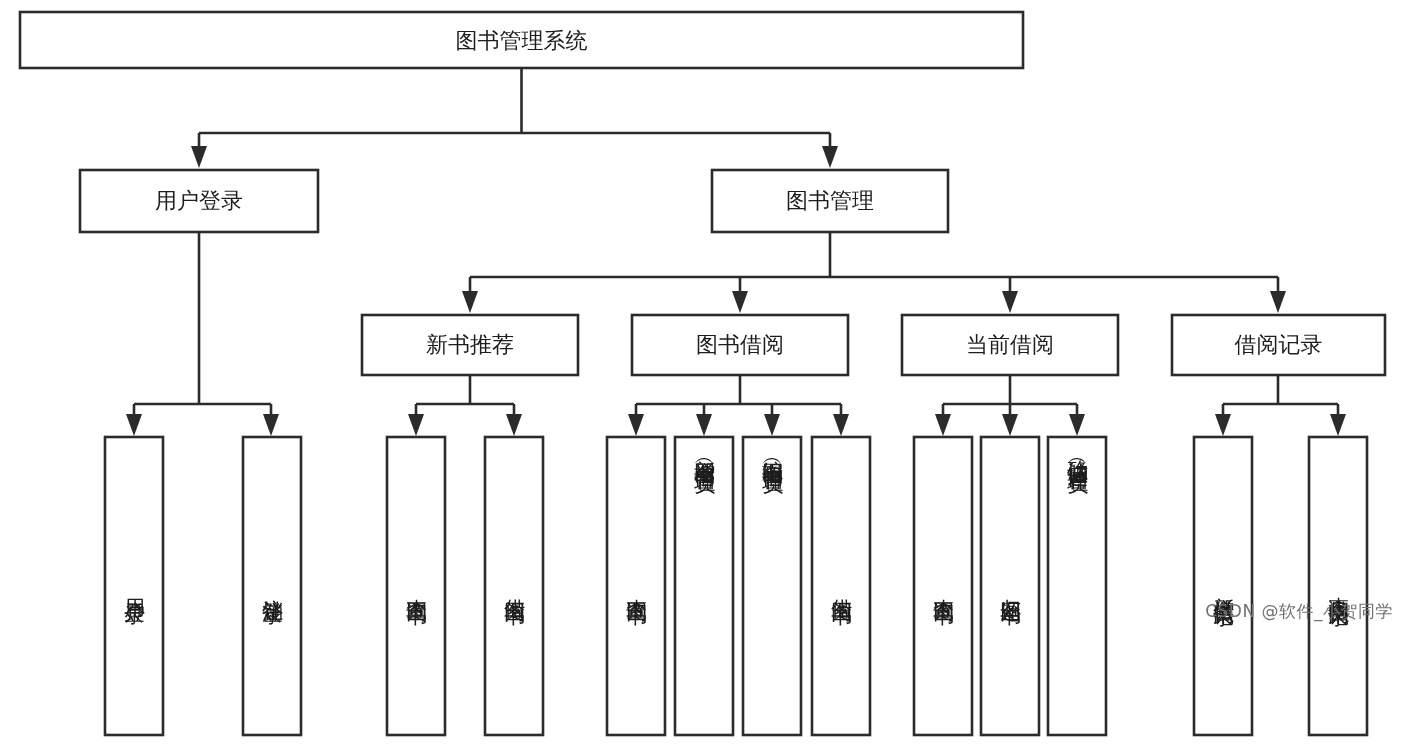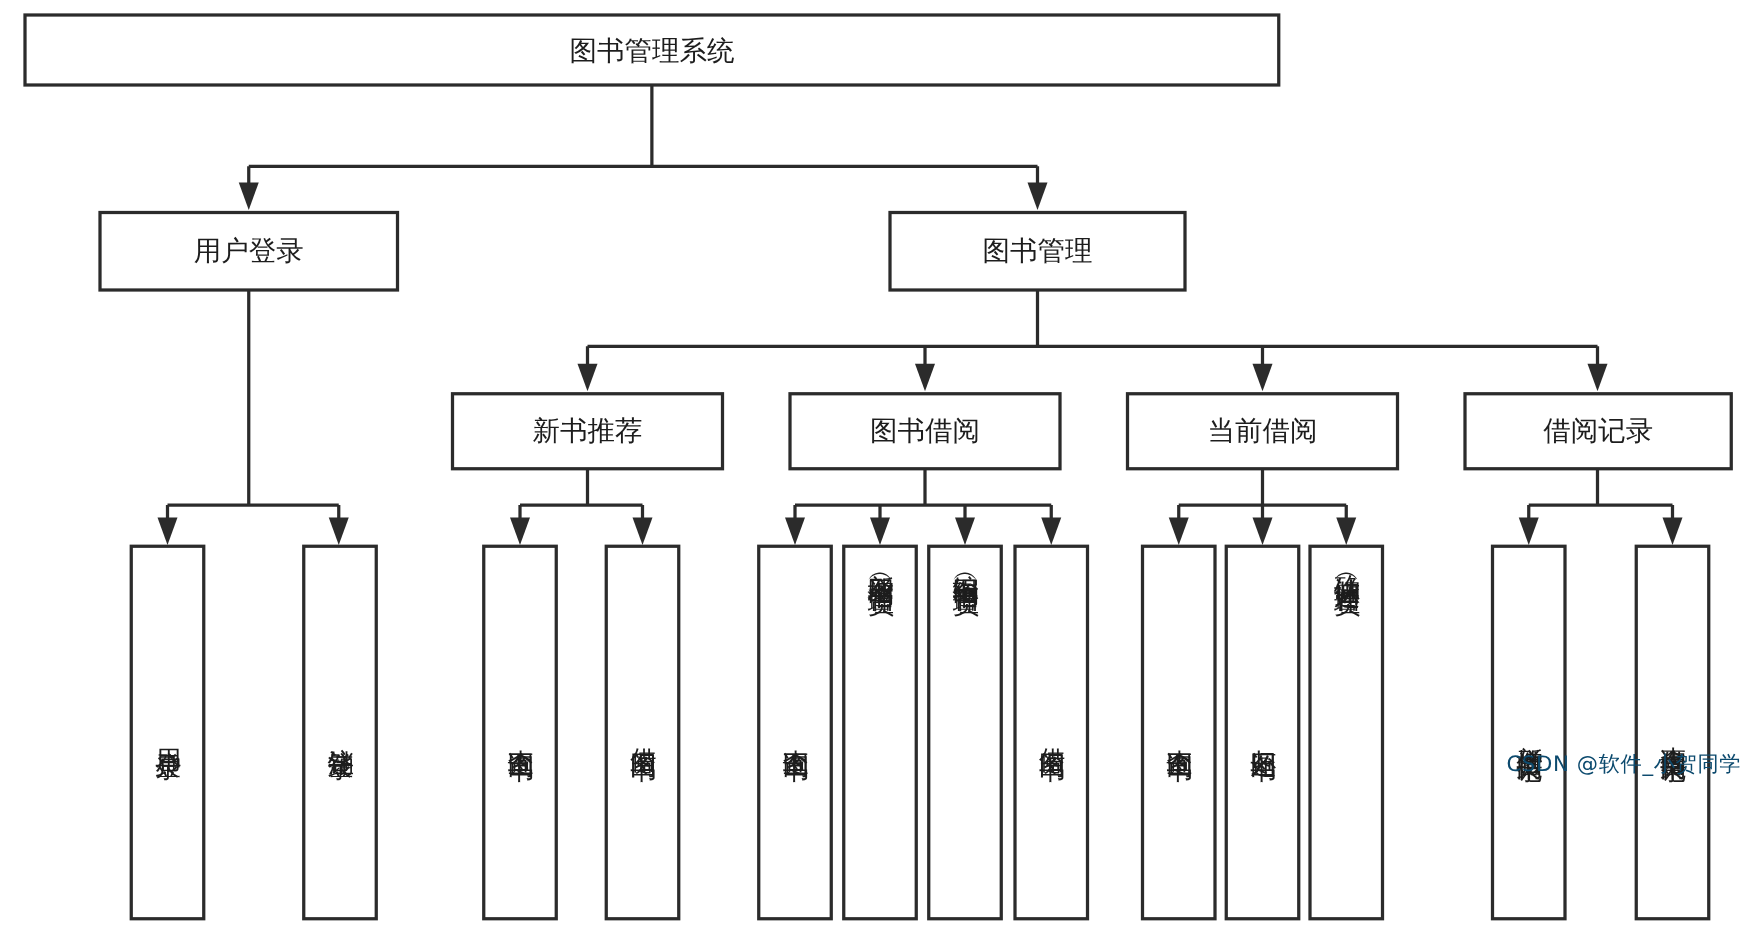--- a/index.html
+++ b/index.html
@@ -64,21 +64,21 @@
     color: #1d1d1d;
     letter-spacing: 2px;
     white-space: nowrap;
   }
   .watermark {
     position: absolute;
     right: 12px;
     bottom: 6px;
     font-family: "DejaVu Sans", "Liberation Sans", sans-serif;
     font-size: 17px;
-    color: #0c4a6e;
+    color: #737373;
     letter-spacing: 0.5px;
     white-space: nowrap;
     pointer-events: none;
   }
 </style>
 </head>
 <body>
 
 <div id="diagram-root">
 

